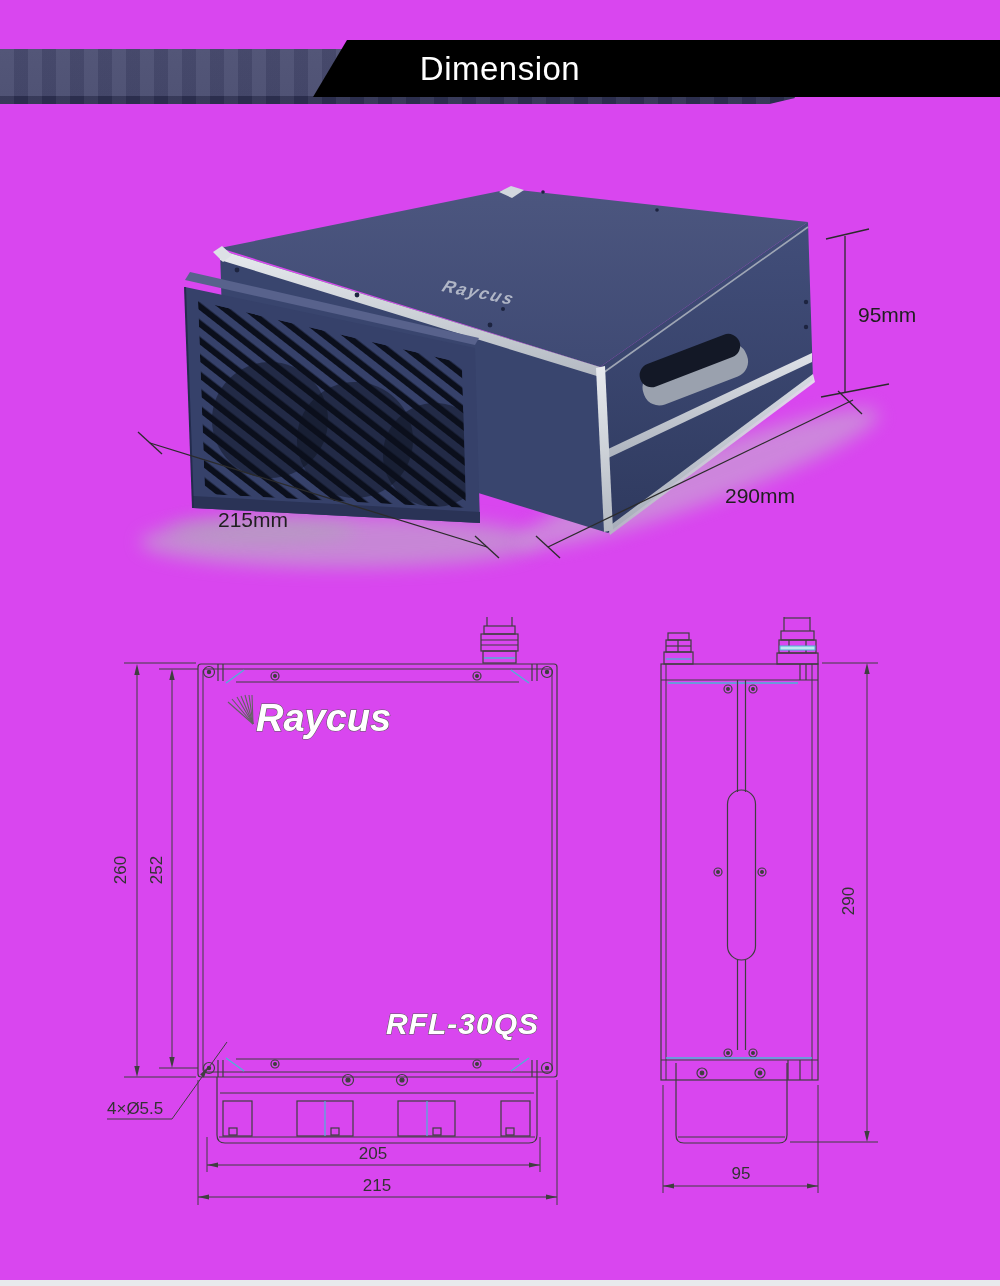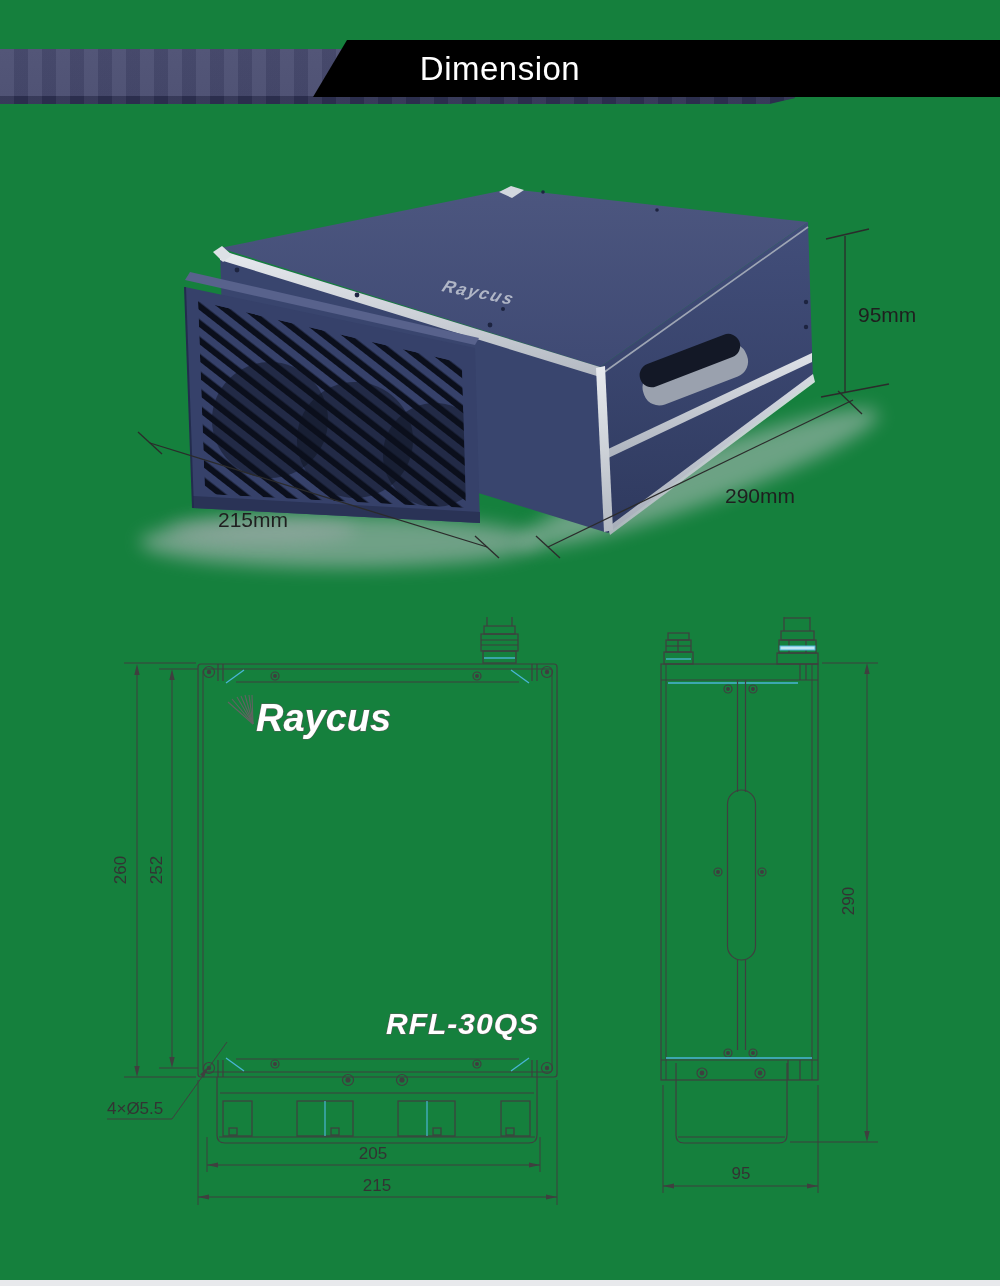--- a/index.html
+++ b/index.html
@@ -1,16 +1,16 @@
 <!DOCTYPE html>
 <html><head>
 <meta charset="utf-8">
 <style>
   html,body{margin:0;padding:0;background:#ffffff;}
-  .page{position:relative;width:1000px;height:1286px;background:#15803d;overflow:hidden;
+  .page{position:relative;width:1000px;height:1286px;background:#d946ef;overflow:hidden;
         font-family:"Liberation Sans", sans-serif;}
   
   .banner-blue{position:absolute;top:49px;left:0;width:795px;height:55px;
     background:linear-gradient(to bottom,#4a4d71 0%,#474a6e 86%,#2d3051 86%,#2d3051 100%);
     clip-path:polygon(0 0,96.5% 0,100% 89%,96.8% 100%,0 100%);}
   .banner-blue::after{content:"";position:absolute;inset:0;
     background:repeating-linear-gradient(90deg,rgba(255,255,255,.05) 0 14px,rgba(0,0,0,.05) 14px 28px);
     clip-path:inherit;}
   .banner-black{position:absolute;top:40px;left:0;width:1000px;height:57px;background:#000000;
     clip-path:polygon(34.7% 0,100% 0,100% 100%,31.3% 100%);}

